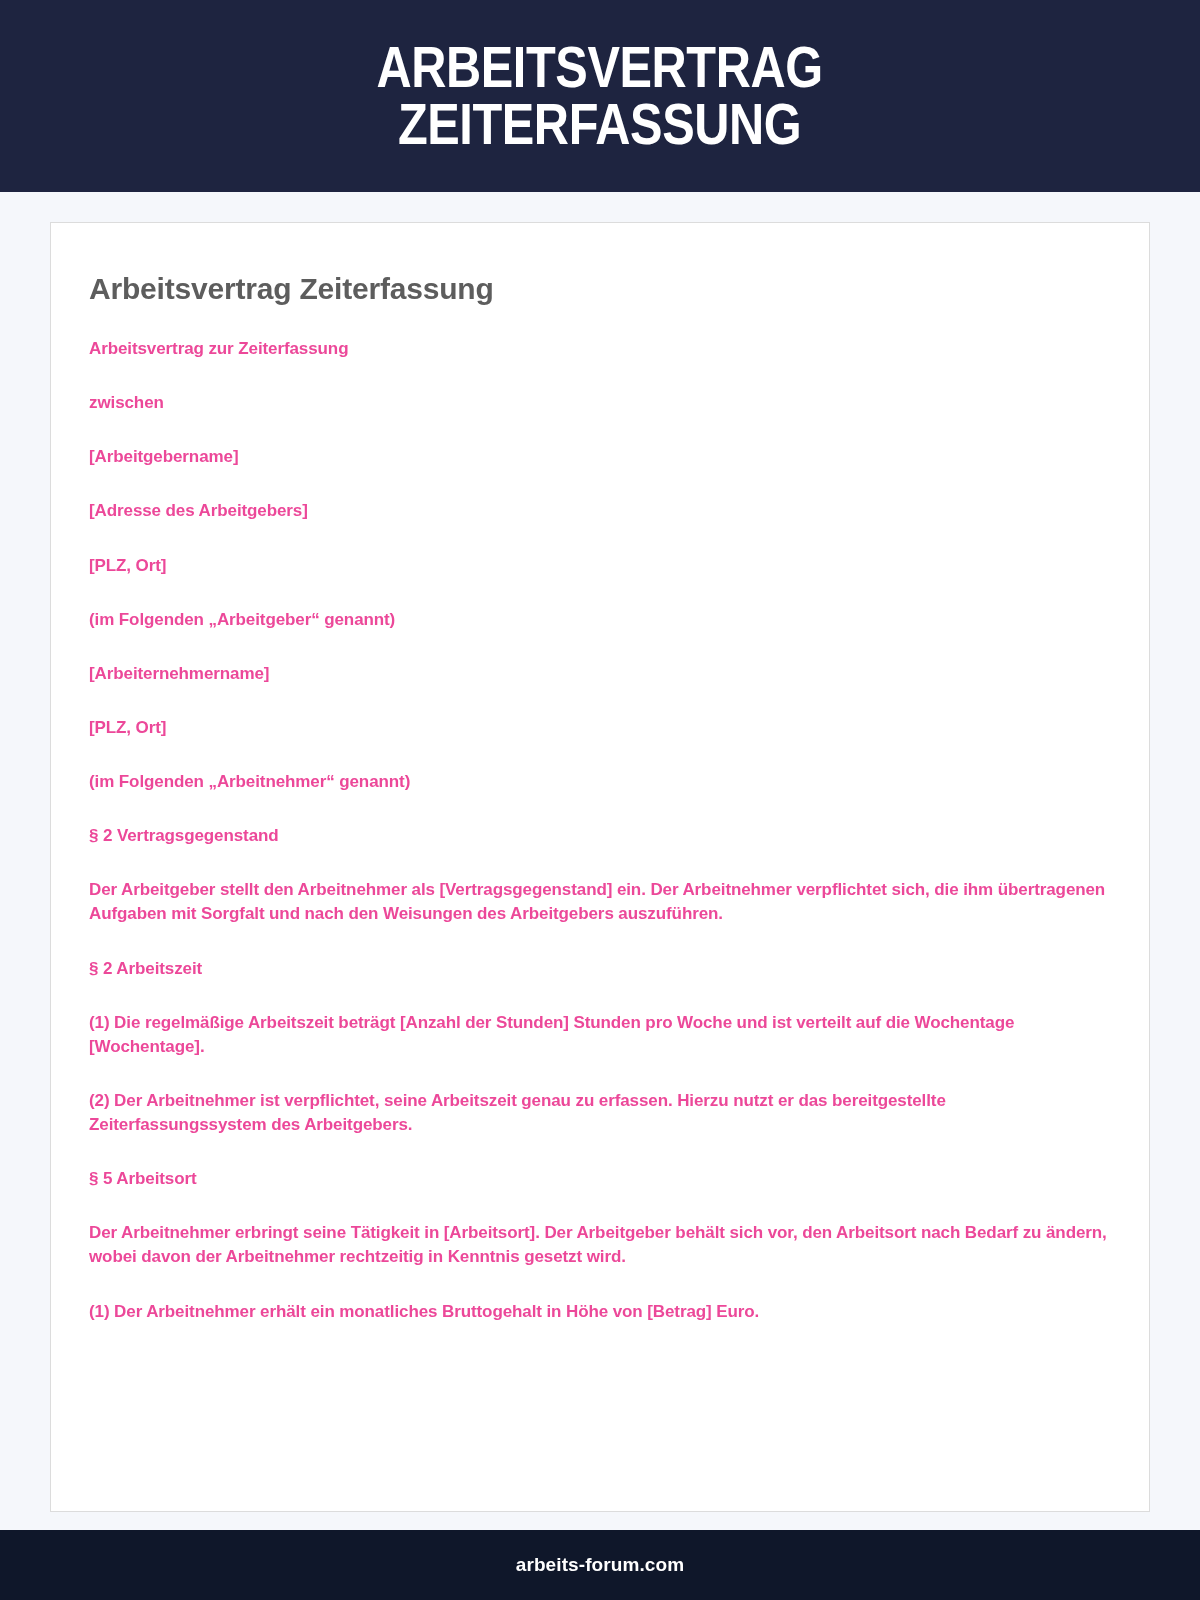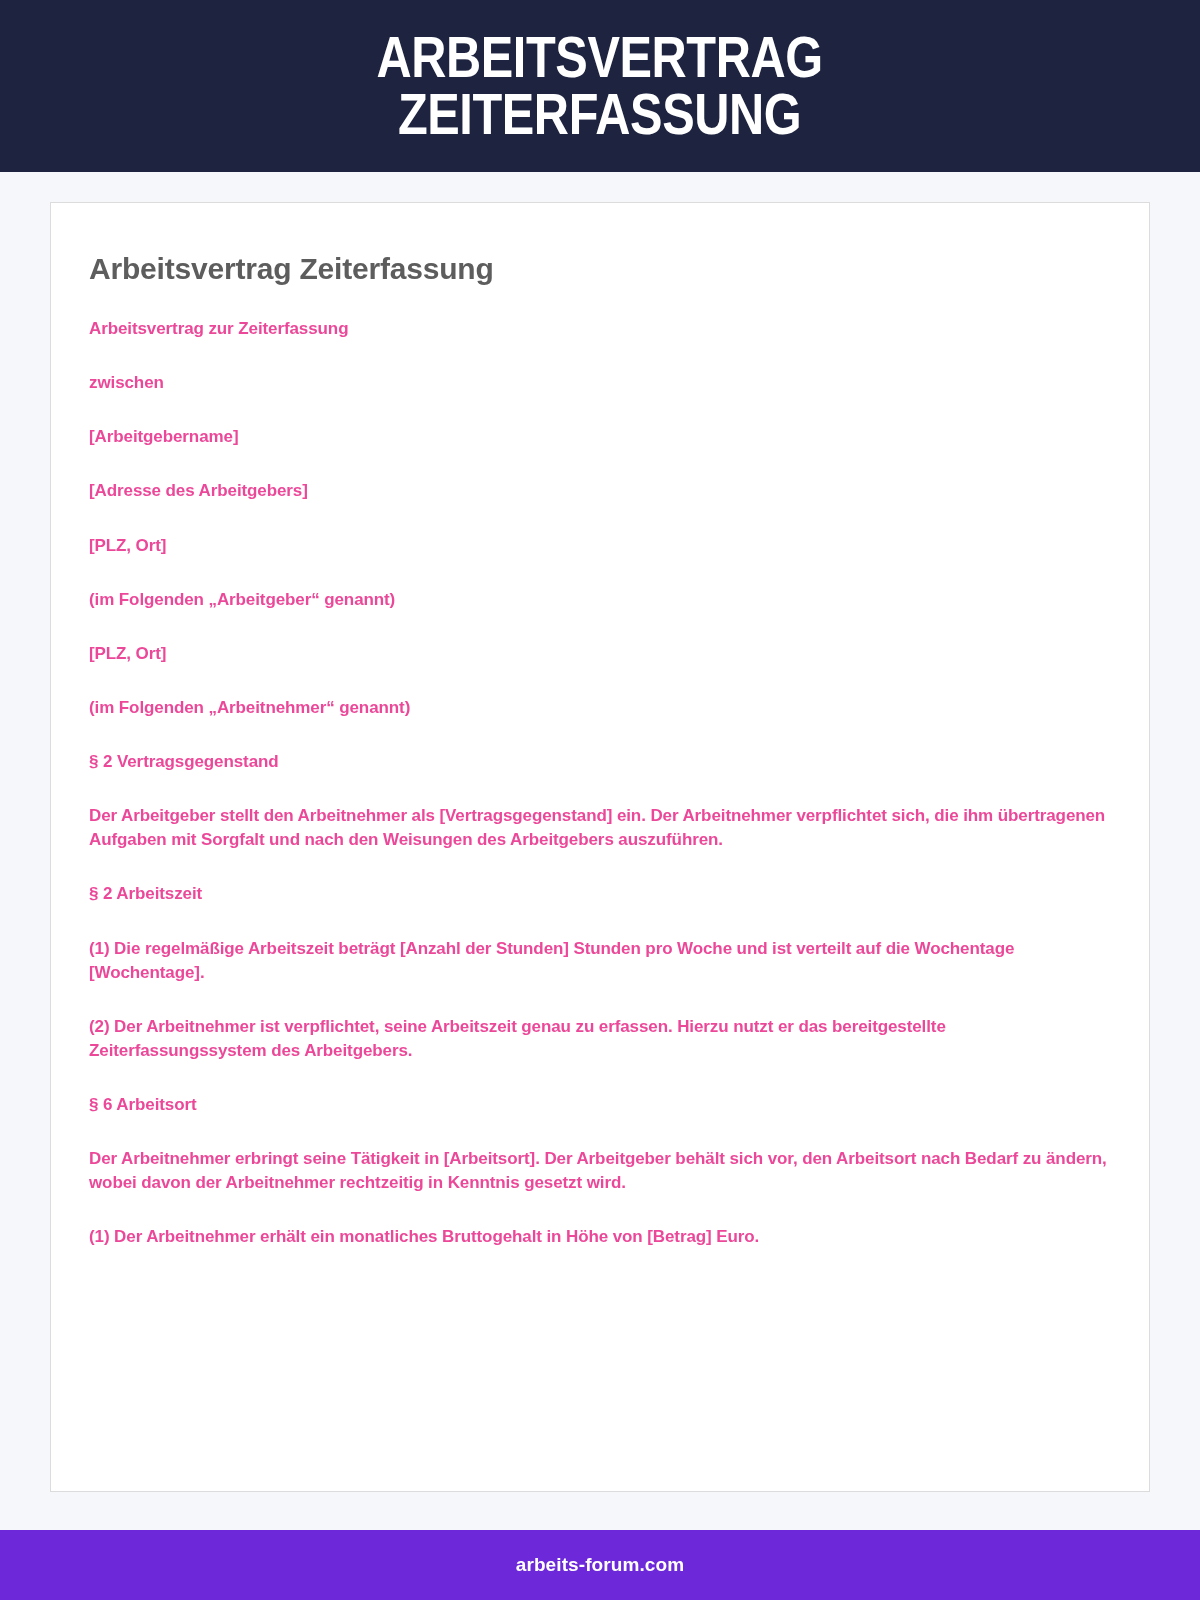--- a/index.html
+++ b/index.html
@@ -11,21 +11,21 @@
     width: 1200px;
     height: 1600px;
     background: #f5f7fb;
     font-family: "Liberation Sans", "DejaVu Sans", sans-serif;
     overflow: hidden;
   }
 
   
   .masthead {
     width: 1200px;
-    height: 172px;
+    height: 192px;
     background: #1e2440;
     display: flex;
     align-items: center;
     justify-content: center;
     box-sizing: border-box;
   }
   .masthead-title {
     color: #ffffff;
     font-family: "Liberation Sans Narrow", "Liberation Sans", "DejaVu Sans", sans-serif;
     font-size: 58px;
@@ -80,21 +80,21 @@
     margin-bottom: 0;
   }
 
   
   .site-footer {
     position: absolute;
     left: 0;
     top: 1530px;
     width: 1200px;
     height: 70px;
-    background: #6d28d9;
+    background: #0f172a;
     display: flex;
     align-items: center;
     justify-content: center;
   }
   .site-footer-text {
     color: #ffffff;
     font-size: 19px;
     font-weight: 700;
     letter-spacing: 0.1px;
   }
@@ -110,28 +110,29 @@
 <main class="page-body">
   <article class="doc-card">
     <h2 class="doc-title">Arbeitsvertrag Zeiterfassung</h2>
     <div id="doc-body">
         <p class="doc-para">Arbeitsvertrag zur Zeiterfassung</p>
         <p class="doc-para">zwischen</p>
         <p class="doc-para">[Arbeitgebername]</p>
         <p class="doc-para">[Adresse des Arbeitgebers]</p>
         <p class="doc-para">[PLZ, Ort]</p>
         <p class="doc-para">(im Folgenden „Arbeitgeber“ genannt)</p>
+        <p class="doc-para">[Arbeiternehmername]</p>
         <p class="doc-para">[PLZ, Ort]</p>
         <p class="doc-para">(im Folgenden „Arbeitnehmer“ genannt)</p>
         <p class="doc-para section-heading">§ 2 Vertragsgegenstand</p>
         <p class="doc-para">Der Arbeitgeber stellt den Arbeitnehmer als [Vertragsgegenstand] ein. Der Arbeitnehmer verpflichtet sich, die ihm übertragenen Aufgaben mit Sorgfalt und nach den Weisungen des Arbeitgebers auszuführen.</p>
         <p class="doc-para section-heading">§ 2 Arbeitszeit</p>
         <p class="doc-para">(1) Die regelmäßige Arbeitszeit beträgt [Anzahl der Stunden] Stunden pro Woche und ist verteilt auf die Wochentage [Wochentage].</p>
         <p class="doc-para">(2) Der Arbeitnehmer ist verpflichtet, seine Arbeitszeit genau zu erfassen. Hierzu nutzt er das bereitgestellte Zeiterfassungssystem des Arbeitgebers.</p>
-        <p class="doc-para section-heading">§ 6 Arbeitsort</p>
+        <p class="doc-para section-heading">§ 5 Arbeitsort</p>
         <p class="doc-para">Der Arbeitnehmer erbringt seine Tätigkeit in [Arbeitsort]. Der Arbeitgeber behält sich vor, den Arbeitsort nach Bedarf zu ändern, wobei davon der Arbeitnehmer rechtzeitig in Kenntnis gesetzt wird.</p>
         <p class="doc-para last">(1) Der Arbeitnehmer erhält ein monatliches Bruttogehalt in Höhe von [Betrag] Euro.</p>
       </div>
   </article>
 </main>
 
 <footer class="site-footer">
   <span class="site-footer-text">arbeits-forum.com</span>
 </footer>
 

